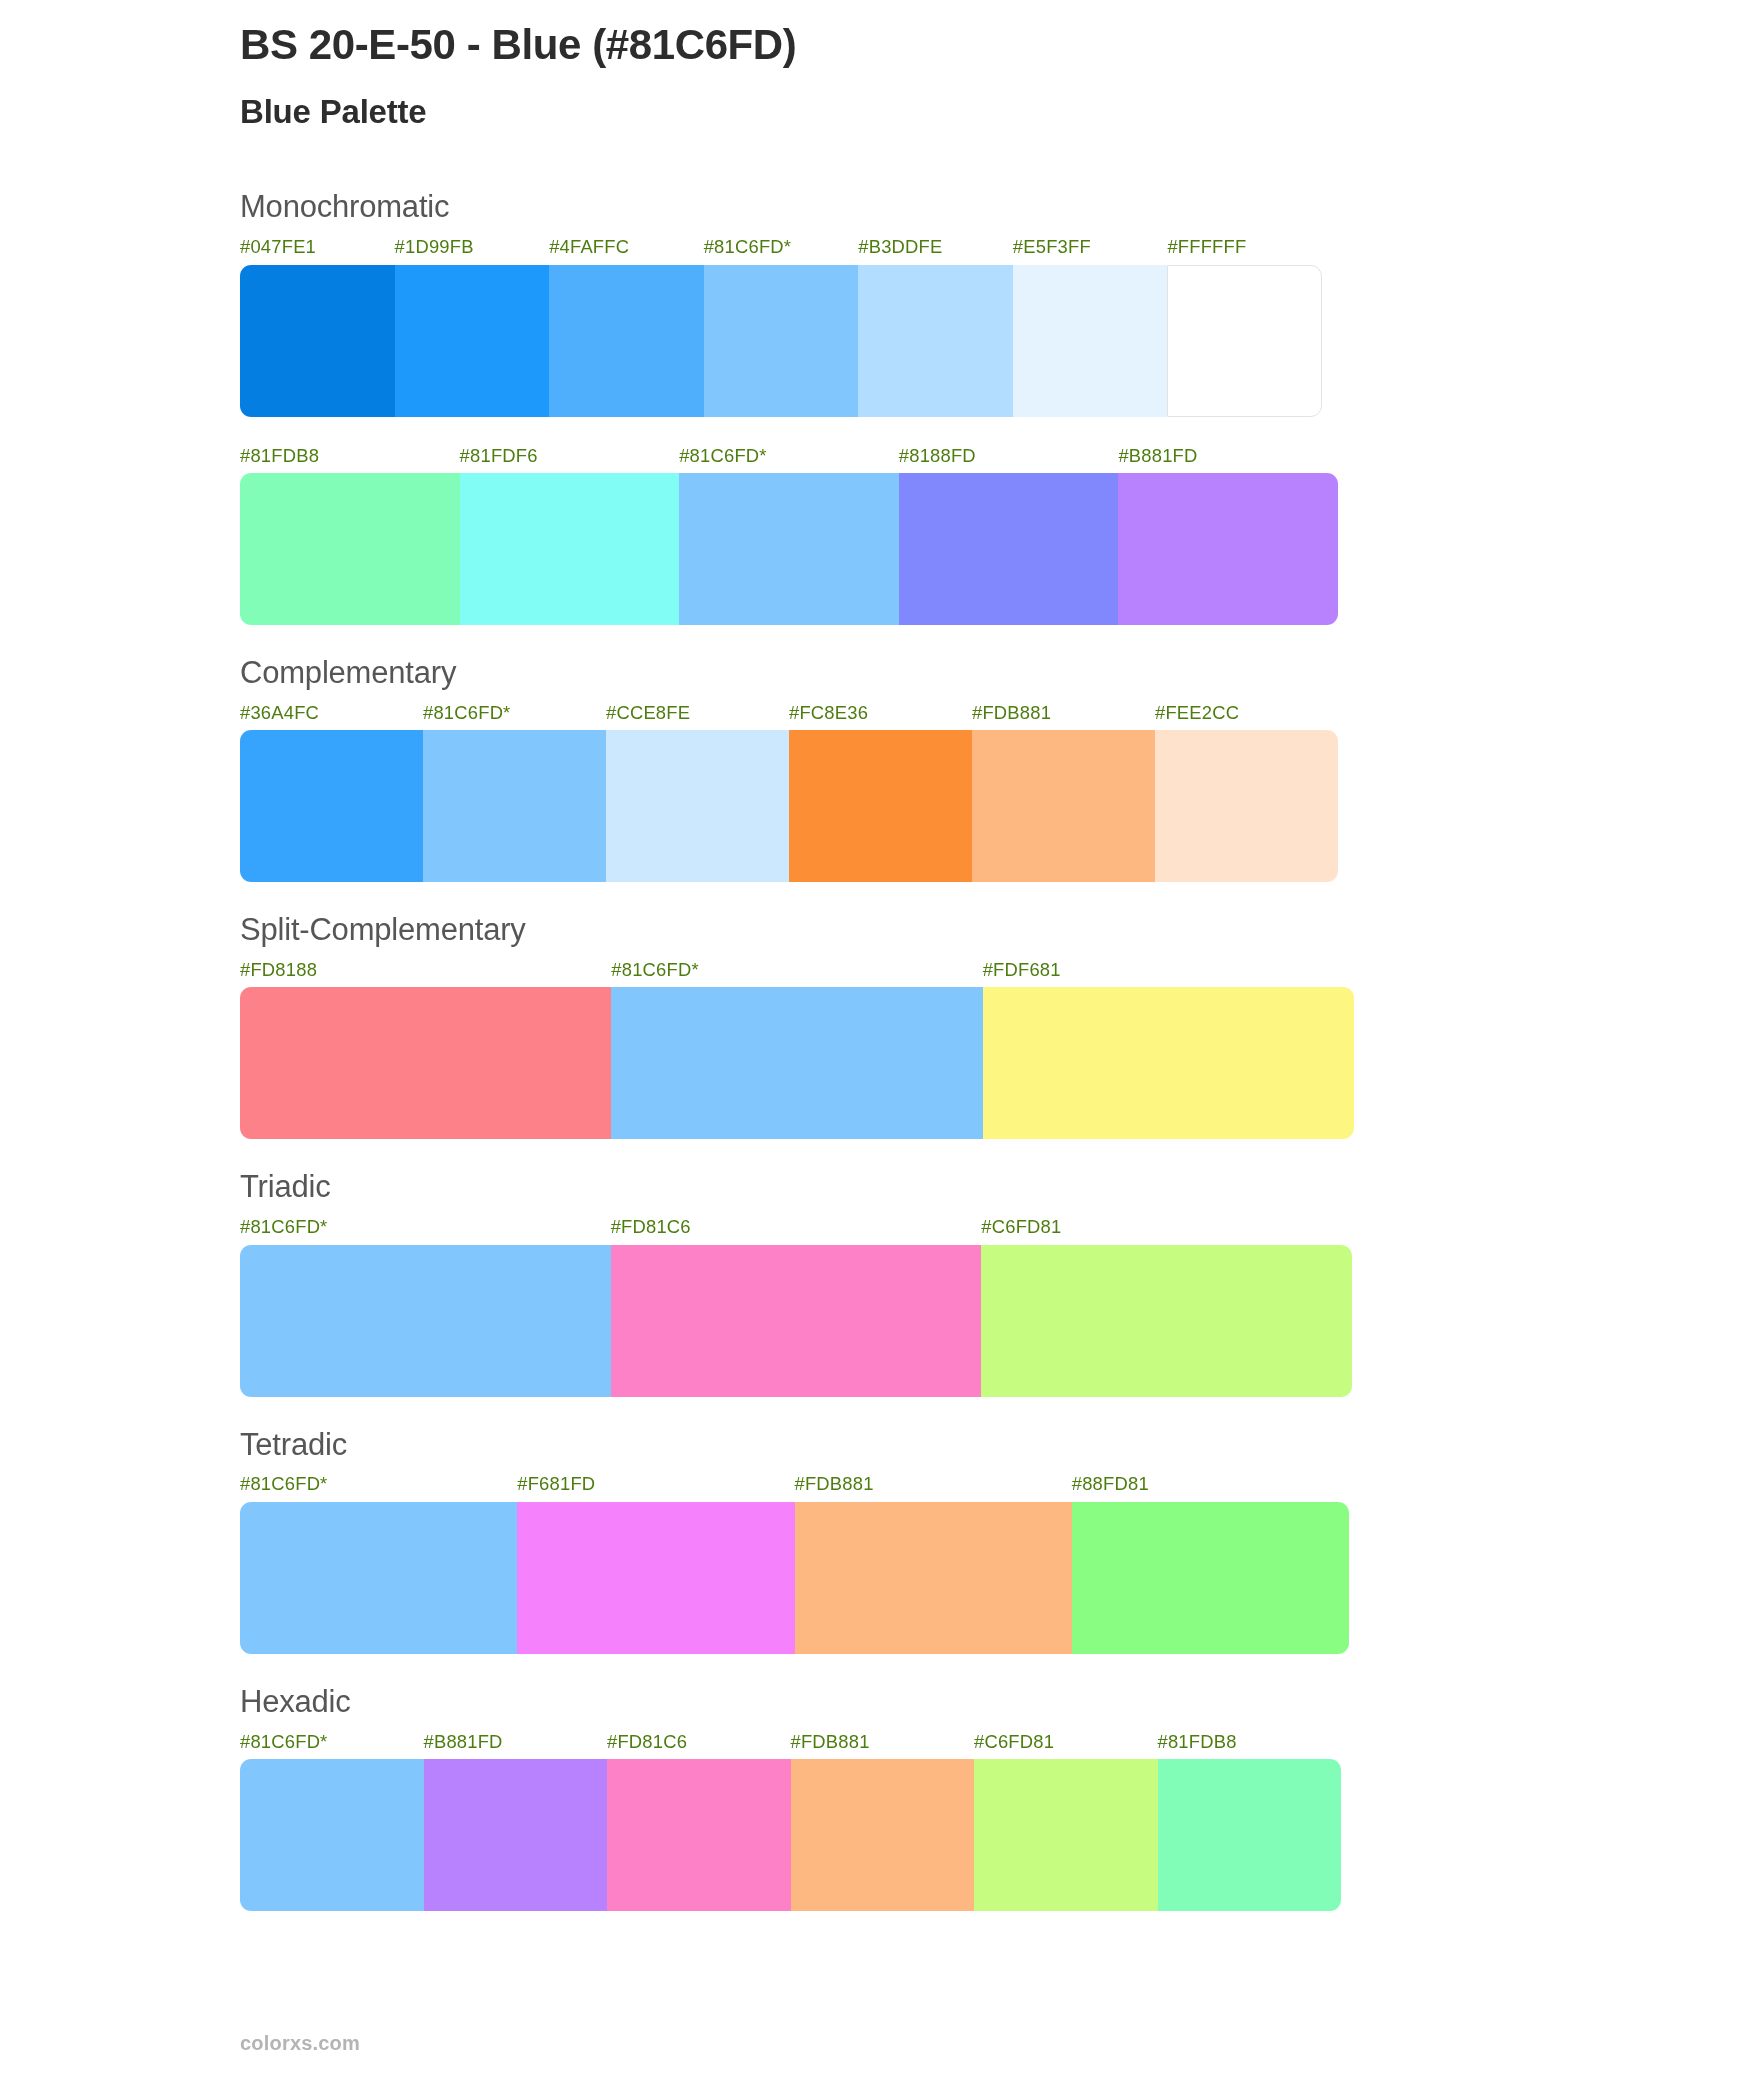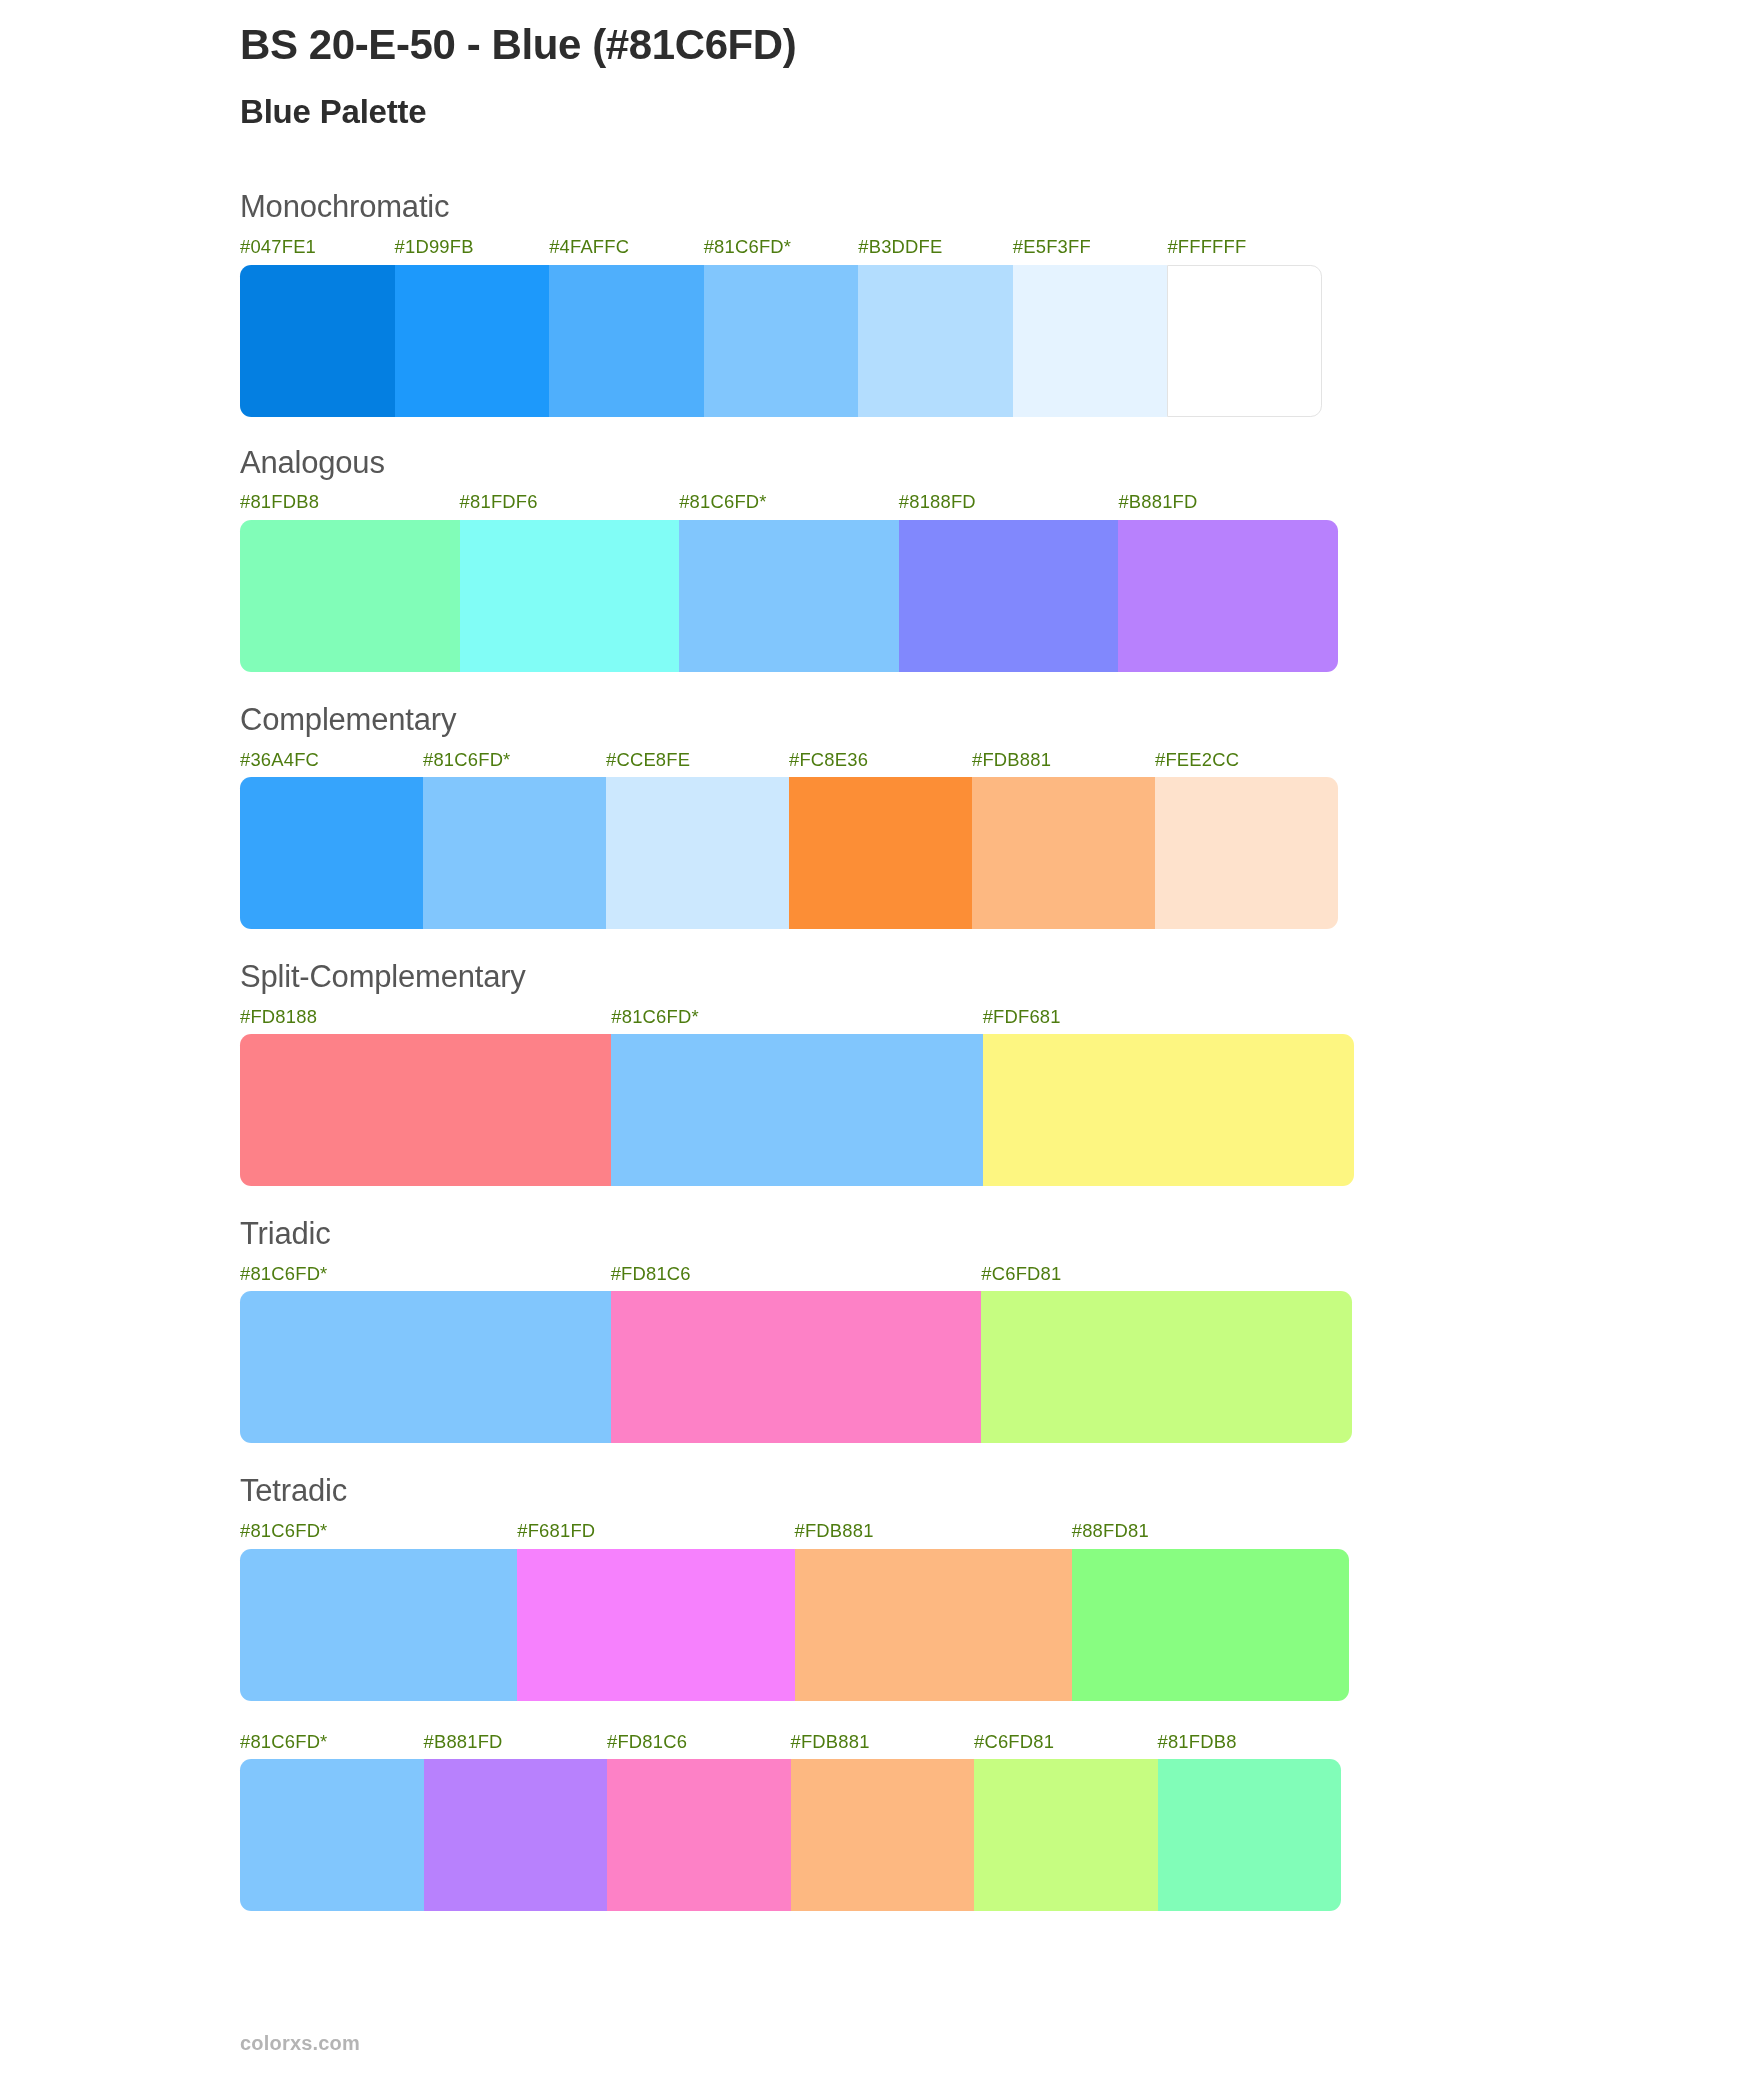--- a/index.html
+++ b/index.html
@@ -159,21 +159,20 @@
           <div class="swatch" style="width: 14.2857%; background: rgb(4, 127, 225);"></div>
           <div class="swatch" style="width: 14.2857%; background: rgb(29, 153, 251);"></div>
           <div class="swatch" style="width: 14.2857%; background: rgb(79, 175, 252);"></div>
           <div class="swatch" style="width: 14.2857%; background: rgb(129, 198, 253);"></div>
           <div class="swatch" style="width: 14.2857%; background: rgb(179, 221, 254);"></div>
           <div class="swatch" style="width: 14.2857%; background: rgb(229, 243, 255);"></div>
           <div class="swatch bordered" style="width: 14.2857%; background: rgb(255, 255, 255);"></div>
         </div>
       </div>
       <div class="section" data-section="analogous">
-        <div class="section-title">Analogous</div>
         <div class="swatch-labels">
           <div class="swatch-label" style="width: 20%;">#81FDB8</div>
           <div class="swatch-label" style="width: 20%;">#81FDF6</div>
           <div class="swatch-label" style="width: 20%;">#81C6FD*</div>
           <div class="swatch-label" style="width: 20%;">#8188FD</div>
           <div class="swatch-label" style="width: 20%;">#B881FD</div>
         </div>
         <div class="swatch-row">
           <div class="swatch" style="width: 20%; background: rgb(129, 253, 184);"></div>
           <div class="swatch" style="width: 20%; background: rgb(129, 253, 246);"></div>
@@ -236,20 +235,21 @@
           <div class="swatch-label" style="width: 25%;">#88FD81</div>
         </div>
         <div class="swatch-row">
           <div class="swatch" style="width: 25%; background: rgb(129, 198, 253);"></div>
           <div class="swatch" style="width: 25%; background: rgb(246, 129, 253);"></div>
           <div class="swatch" style="width: 25%; background: rgb(253, 184, 129);"></div>
           <div class="swatch" style="width: 25%; background: rgb(136, 253, 129);"></div>
         </div>
       </div>
       <div class="section" data-section="hexadic">
+        <div class="section-title">Hexadic</div>
         <div class="swatch-labels">
           <div class="swatch-label" style="width: 16.6667%;">#81C6FD*</div>
           <div class="swatch-label" style="width: 16.6667%;">#B881FD</div>
           <div class="swatch-label" style="width: 16.6667%;">#FD81C6</div>
           <div class="swatch-label" style="width: 16.6667%;">#FDB881</div>
           <div class="swatch-label" style="width: 16.6667%;">#C6FD81</div>
           <div class="swatch-label" style="width: 16.6667%;">#81FDB8</div>
         </div>
         <div class="swatch-row">
           <div class="swatch" style="width: 16.6667%; background: rgb(129, 198, 253);"></div>

